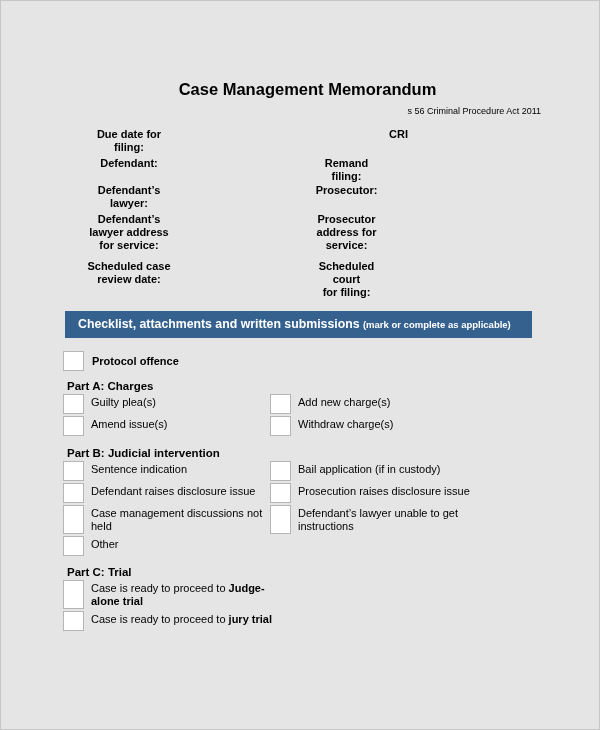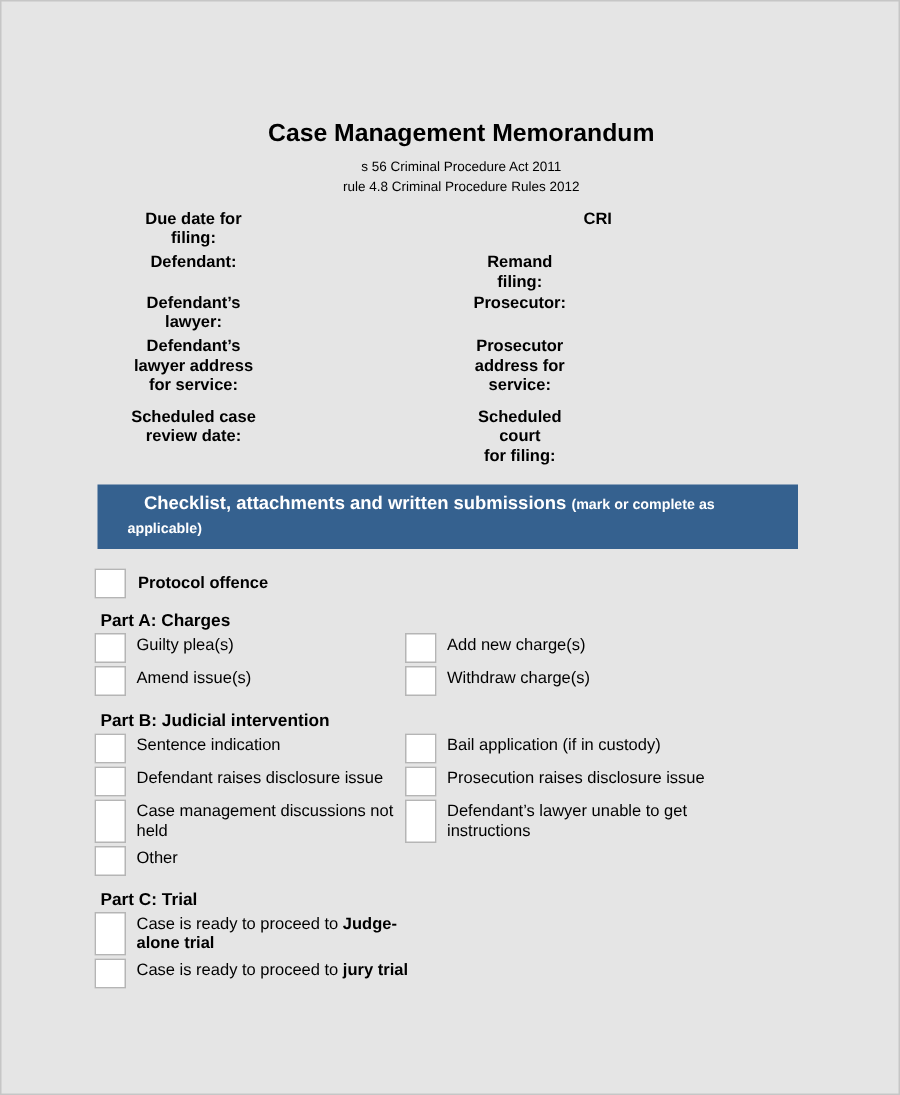--- a/index.html
+++ b/index.html
@@ -16,21 +16,21 @@
 
   
   .doc-title {
     margin: 78px 58px 0 73px;
     text-align: center;
     font-size: 16.5px; line-height: 20px;
     font-weight: bold;
   }
   .doc-subtitle {
     margin: 6px 58px 0 73px;
-    text-align: center;
+    text-align: right;
     font-size: 9px; line-height: 12.5px;
   }
 
   
   .fields { margin: 10px 0 0 73px; }
   .frow {
     display: grid;
     grid-template-columns: 110px 120px 85px 1fr;
   }
   .frow.r1 { min-height: 29px; }
@@ -45,21 +45,21 @@
     text-align: center;
   }
   .fvalue { font-weight: bold; font-size: 11px; line-height: 13px; }
 
   
   .banner {
     margin: 9px 0 0 64px;
     width: 467px;
     background: #35618F;
     color: #fff;
-    padding: 5px 8px 6px 20px;
+    padding: 5px 8px 6px 2px;
     text-indent: 11px;
     line-height: 14px;
   }
   .banner-title { font-weight: bold; font-size: 12.3px; }
   .banner-note  { font-weight: bold; font-size: 9.5px; }
 
   
   .protocol-row { margin: 12px 0 0 62px; display: flex; }
   .cb {
     width: 21px;
@@ -96,21 +96,20 @@
   .spacer-cell { border: none; }
 </style>
 </head>
 <body>
 
 <div class="page">
 
   <div class="doc-title">Case Management Memorandum</div>
   <div class="doc-subtitle">
     <div>s 56 Criminal Procedure Act 2011</div>
-    <div>rule 4.8 Criminal Procedure Rules 2012</div>
   </div>
 
   <div class="fields">
     <div class="frow r1">
       <div class="flabel">Due date for
 filing:</div>
       <div class="fvalue"></div>
       <div class="flabel"></div>
       <div class="fvalue">CRI</div>
     </div>

